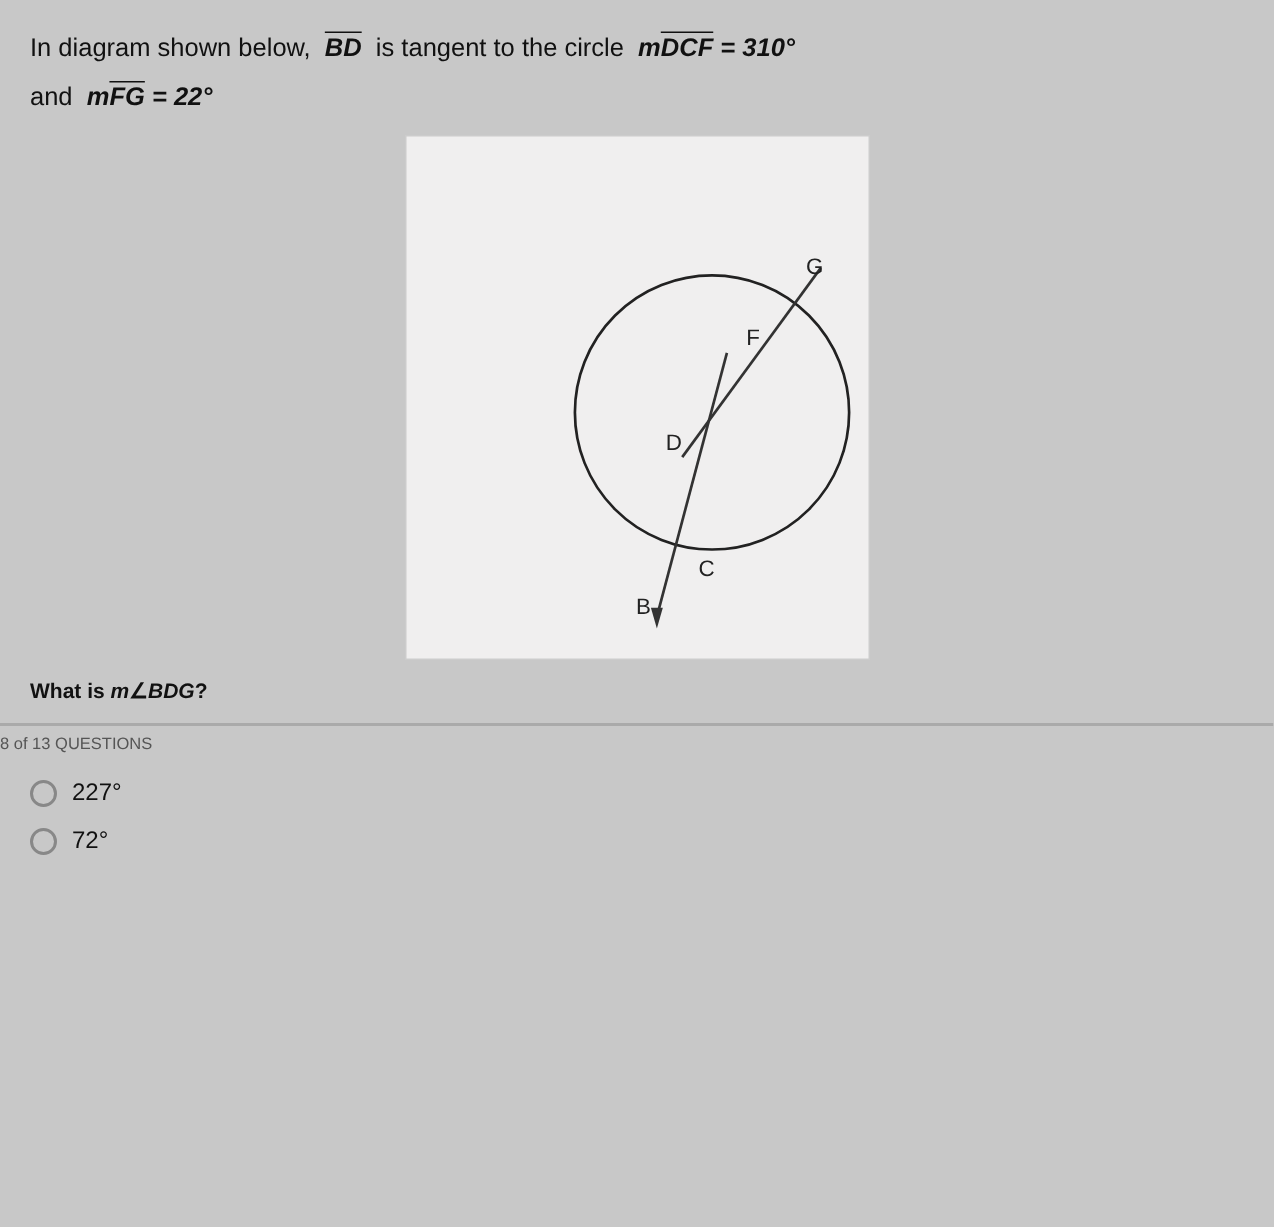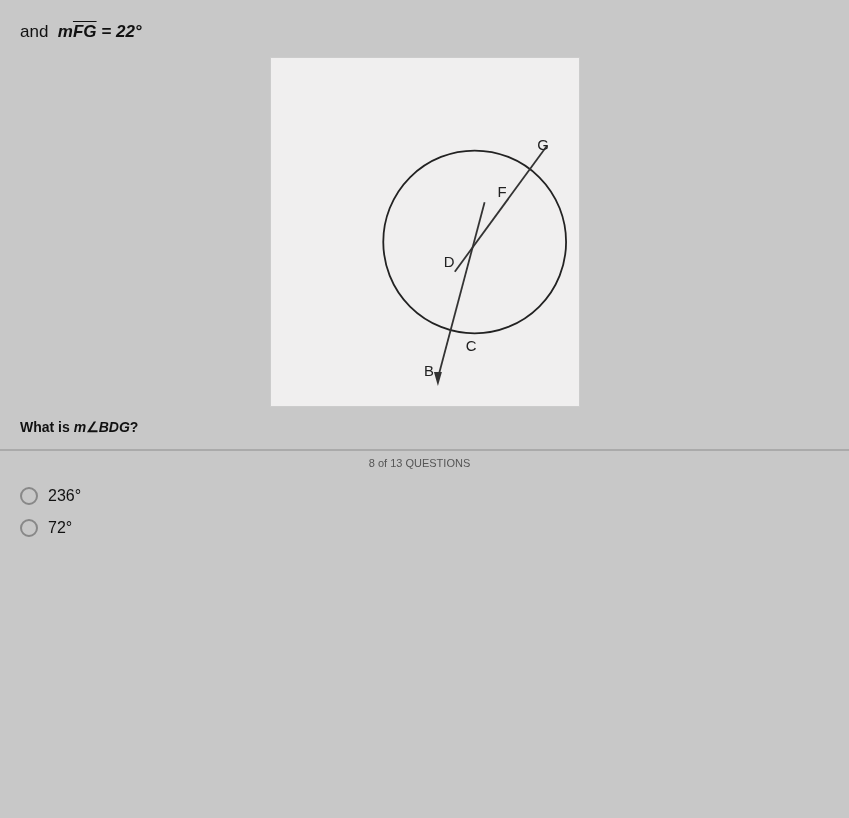--- a/index.html
+++ b/index.html
@@ -48,21 +48,21 @@
       color: #111;
       margin: 8px 0 0 0;
     }
     .divider {
       width: 100%;
       height: 2px;
       background: #aaa;
       margin: 14px 0 6px 0;
     }
     .question-counter {
-      text-align: center;
+      text-align: left;
       font-size: 11px;
       color: #555;
       padding-right: 10px;
       margin-bottom: 10px;
     }
     .answers-area {
       padding: 8px 20px;
     }
     .answer-option {
       display: flex;
@@ -78,20 +78,26 @@
       border: 2px solid #888;
       margin-right: 10px;
       background: transparent;
       flex-shrink: 0;
     }
   </style>
 </head>
 <body>
 
 <div class="content-area">
+  <p class="problem-text">
+    <span>In diagram shown below,</span>
+    &nbsp;<span class="math-inline" style="text-decoration:overline;">BD</span>&nbsp;
+    <span>is tangent to the circle</span>
+    &nbsp;<span class="math-inline"><em>m</em><span style="text-decoration:overline;">DCF</span>&nbsp;=&nbsp;310°</span>
+  </p>
   <p class="problem-text">
     <span>and</span>
     &nbsp;<span class="math-inline"><em>m</em><span style="text-decoration:overline;text-align:right;">FG</span>&nbsp;=&nbsp;22°</span>
   </p>
 
   <div class="diagram-container">
     <div class="diagram-box">
       <svg class="diagram-svg" viewBox="0 0 310 350">
 
         <circle cx="205" cy="185" r="92" fill="none" stroke="#222" stroke-width="1.8"></circle>
@@ -119,19 +125,19 @@
     What is <em>m</em>∠<em>BDG</em>?
   </p>
 </div>
 
 <div class="divider"></div>
 <div class="question-counter">8 of 13 QUESTIONS</div>
 
 <div class="answers-area">
   <div class="answer-option">
     <div class="radio-circle"></div>
-    <span>236°</span>
+    <span>227°</span>
   </div>
   <div class="answer-option">
     <div class="radio-circle"></div>
     <span>72°</span>
   </div>
 </div>
 
 </body></html>

